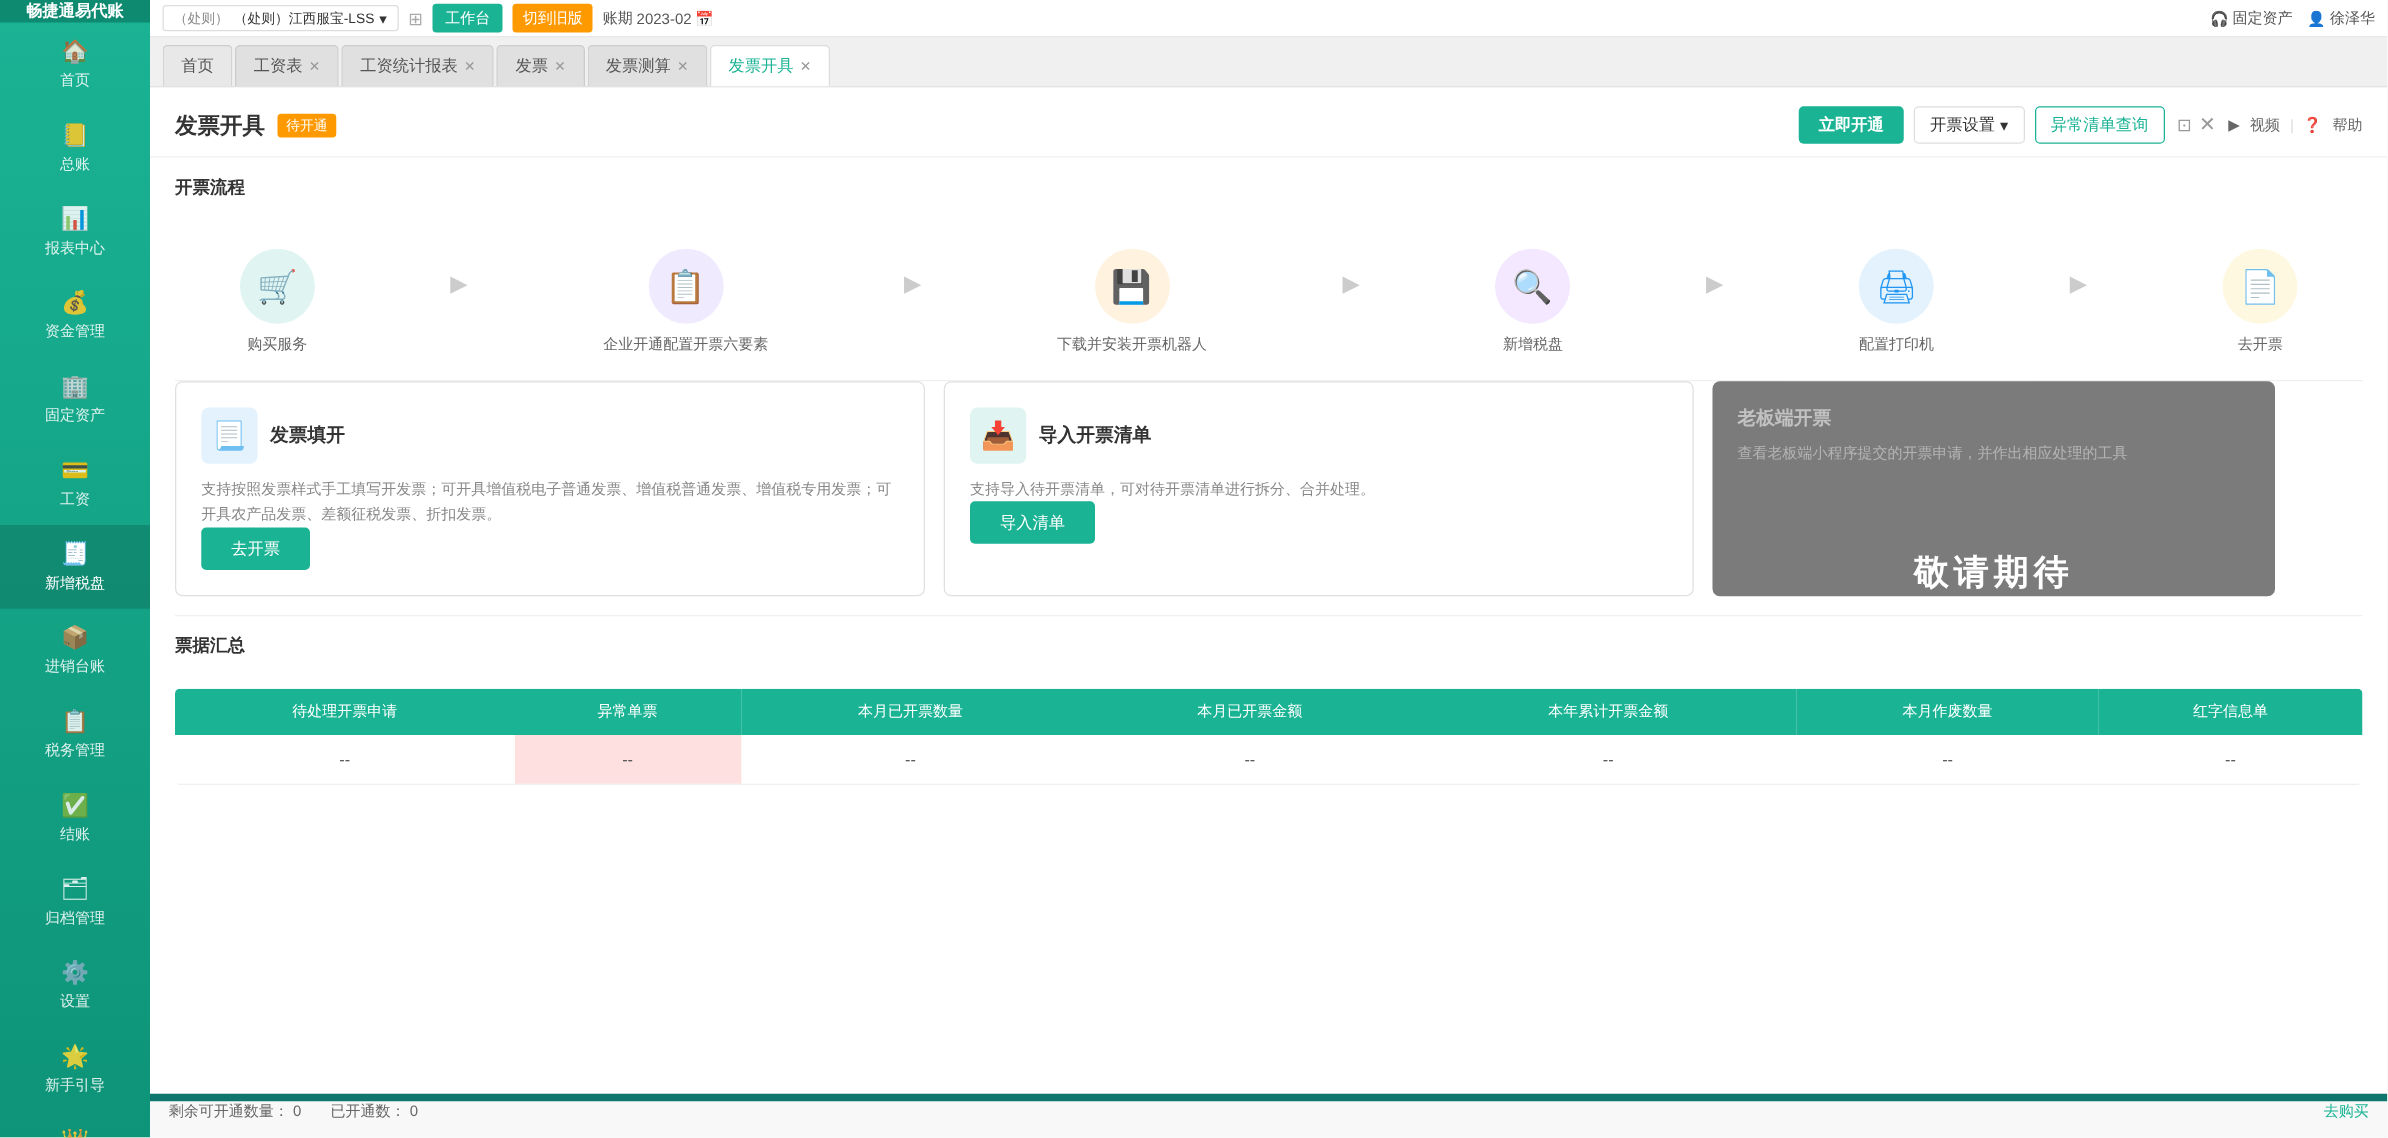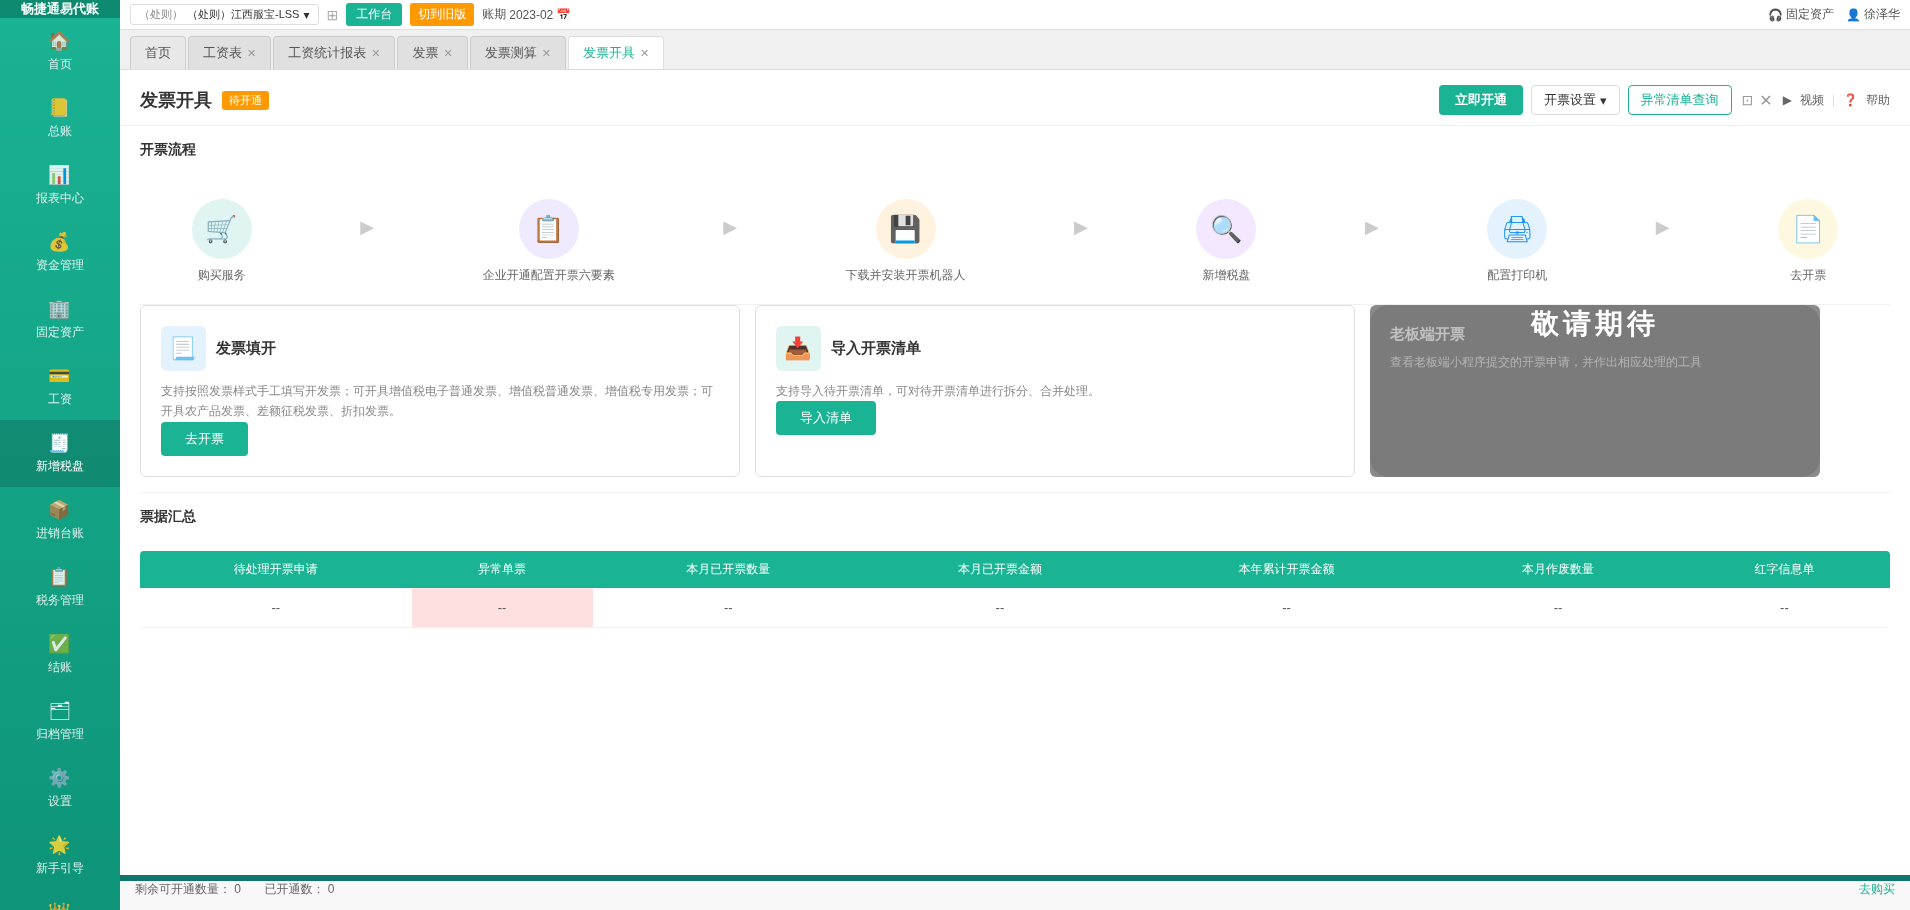--- a/index.html
+++ b/index.html
@@ -335,28 +335,27 @@
       border-radius: 4px;
       padding: 8px 24px;
       font-size: 13px;
       cursor: pointer;
       display: inline-block;
     }
     .coming-soon-overlay {
       position: absolute;
       top: 0; left: 0; right: 0; bottom: 0;
       display: flex;
-      align-items: flex-start;
+      align-items: flex-end;
       justify-content: center;
       background: rgba(100,100,100,0.4);
       font-size: 28px;
       font-weight: bold;
       color: white;
       letter-spacing: 4px;
-      border-radius: 19px;
     }
     .gray-title {
       font-size: 15px;
       font-weight: bold;
       color: white;
       margin-bottom: 8px;
       font-family: Liberation Mono, monospace;
     }
     .gray-desc {
       font-size: 12px;

